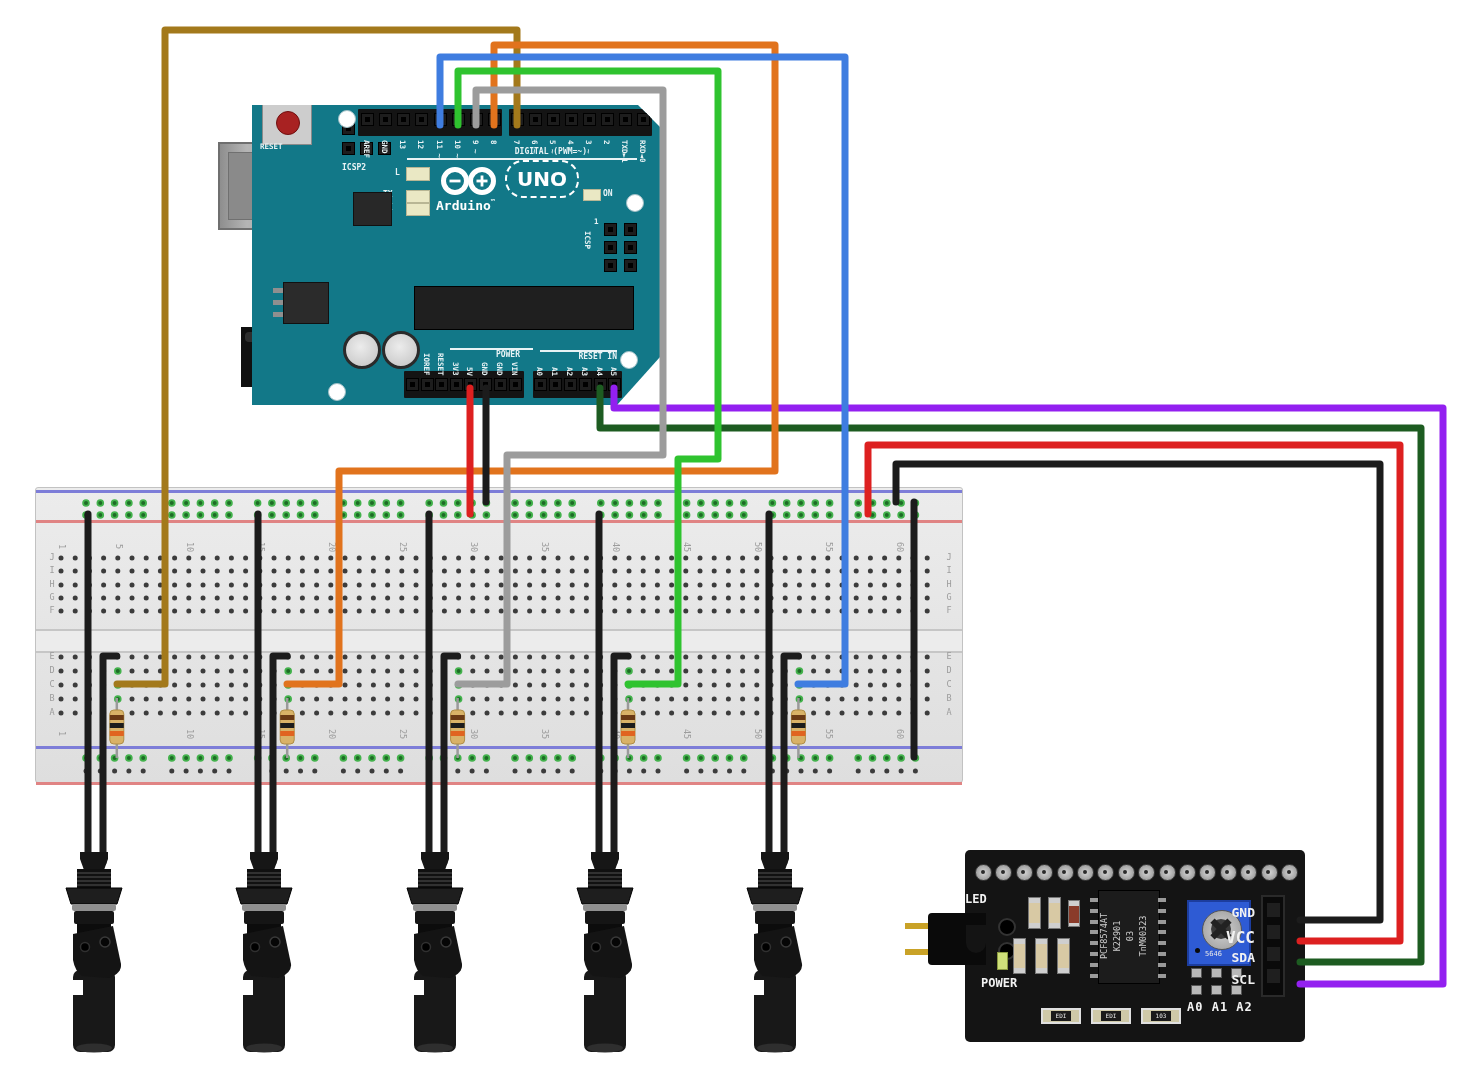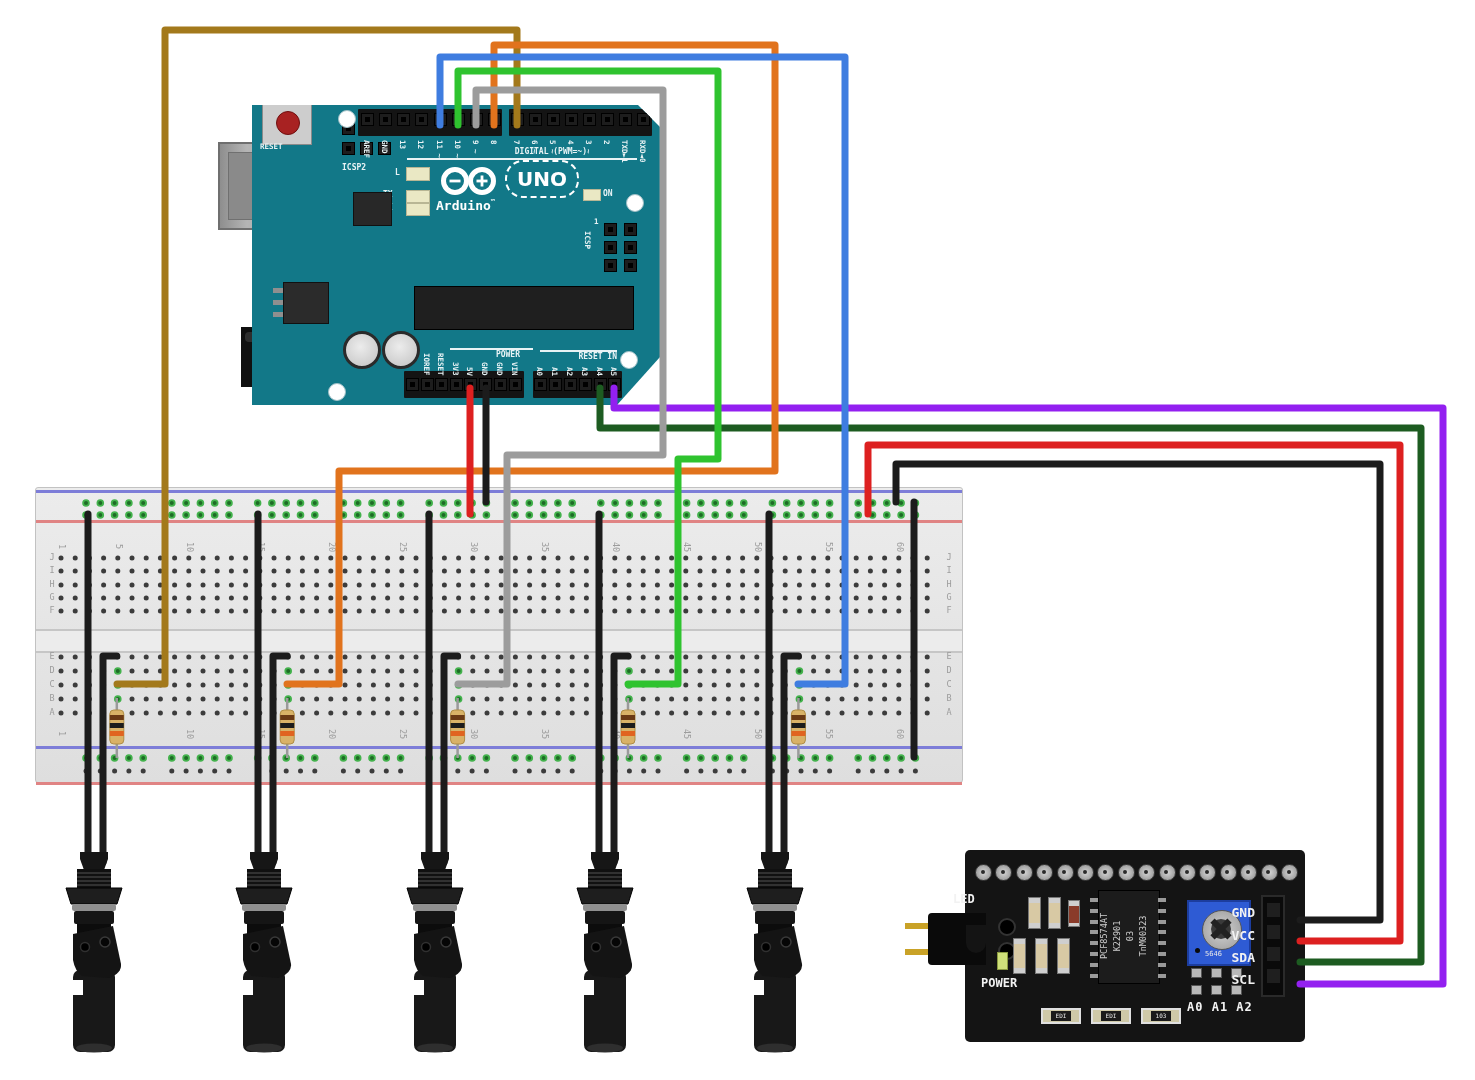--- a/index.html
+++ b/index.html
@@ -1118,21 +1118,21 @@
           <div class="abs" style="left: 4.5px; top: 4.5px; width: 4px; height: 4px; border-radius: 50%; background: rgb(42, 42, 42);"></div>
         </div>
         <div class="abs" style="left: 295.6px; top: 14px; width: 15px; height: 15px; border-radius: 50%; background: radial-gradient(rgb(213, 213, 213), rgb(138, 138, 138)); border: 1.5px solid rgb(60, 60, 60);">
           <div class="abs" style="left: 4.5px; top: 4.5px; width: 4px; height: 4px; border-radius: 50%; background: rgb(42, 42, 42);"></div>
         </div>
         <div class="abs" style="left: 316px; top: 14px; width: 15px; height: 15px; border-radius: 50%; background: radial-gradient(rgb(213, 213, 213), rgb(138, 138, 138)); border: 1.5px solid rgb(60, 60, 60);">
           <div class="abs" style="left: 4.5px; top: 4.5px; width: 4px; height: 4px; border-radius: 50%; background: rgb(42, 42, 42);"></div>
         </div>
       </div>
 
-    <div class="abs modlabel" style="left:50px;top:42px;font-size:12px;">LED</div>
+    <div class="abs modlabel" style="left:62px;top:42px;font-size:12px;">LED</div>
 
     <div class="abs" style="left:2px;top:73px;width:26px;height:6px;background:#c9a227;"></div>
     <div class="abs" style="left:2px;top:99px;width:26px;height:6px;background:#c9a227;"></div>
     <div class="abs" style="left:25px;top:63px;width:58px;height:52px;background:#0a0a0a;border-radius:4px 0 0 4px;">
       <div class="abs" style="left:38px;top:12px;width:20px;height:28px;background:#141414;border-radius:0 0 10px 10px;"></div>
     </div>
     <div class="abs" style="left:95px;top:68px;width:14px;height:14px;border-radius:50%;background:#000;border:2px solid #333;"></div>
     <div class="abs" style="left:95px;top:92px;width:14px;height:14px;border-radius:50%;background:#000;border:2px solid #333;"></div>
 
     <div class="smd" style="left:125px;top:47px;width:13px;height:32px;"></div>
@@ -1183,21 +1183,21 @@
         <div class="abs" style="left: 288px; top: 118px; width: 11px; height: 10px; background: rgb(185, 185, 185); border: 1px solid rgb(85, 85, 85); box-sizing: border-box;"></div>
         <div class="abs" style="left: 288px; top: 135px; width: 11px; height: 10px; background: rgb(185, 185, 185); border: 1px solid rgb(85, 85, 85); box-sizing: border-box;"></div>
         <div class="abs" style="left: 308px; top: 118px; width: 11px; height: 10px; background: rgb(185, 185, 185); border: 1px solid rgb(85, 85, 85); box-sizing: border-box;"></div>
         <div class="abs" style="left: 308px; top: 135px; width: 11px; height: 10px; background: rgb(185, 185, 185); border: 1px solid rgb(85, 85, 85); box-sizing: border-box;"></div>
         <div class="abs" style="left: 328px; top: 118px; width: 11px; height: 10px; background: rgb(185, 185, 185); border: 1px solid rgb(85, 85, 85); box-sizing: border-box;"></div>
         <div class="abs" style="left: 328px; top: 135px; width: 11px; height: 10px; background: rgb(185, 185, 185); border: 1px solid rgb(85, 85, 85); box-sizing: border-box;"></div>
       </div>
     <div class="abs modlabel" style="left:284px;top:150px;font-size:12px;letter-spacing:1px;">A0 A1 A2</div>
 
     <div class="abs modlabel" style="left:310px;top:55px;width:42px;text-align:right;font-size:13px;">GND</div>
-    <div class="abs modlabel" style="left:310px;top:78px;width:42px;text-align:right;font-size:13px;">VCC</div>
+    <div class="abs modlabel" style="left:310px;top:78px;width:42px;text-align:right;font-size:16px;">VCC</div>
     <div class="abs modlabel" style="left:310px;top:100px;width:42px;text-align:right;font-size:13px;">SDA</div>
     <div class="abs modlabel" style="left:310px;top:122px;width:42px;text-align:right;font-size:13px;">SCL</div>
     <div class="abs" style="left:358px;top:45px;width:24px;height:102px;background:#0a0a0a;border:2px solid #2a2a2a;box-sizing:border-box;">
       <div class="abs" style="left:4px;top:6px;width:13px;height:14px;background:#1f1f1f;"></div>
       <div class="abs" style="left:4px;top:28px;width:13px;height:14px;background:#1f1f1f;"></div>
       <div class="abs" style="left:4px;top:50px;width:13px;height:14px;background:#1f1f1f;"></div>
       <div class="abs" style="left:4px;top:72px;width:13px;height:14px;background:#1f1f1f;"></div>
     </div>
 
     <div id="i2c-bottom-smds" class="abs" style="left:0;top:0;">

